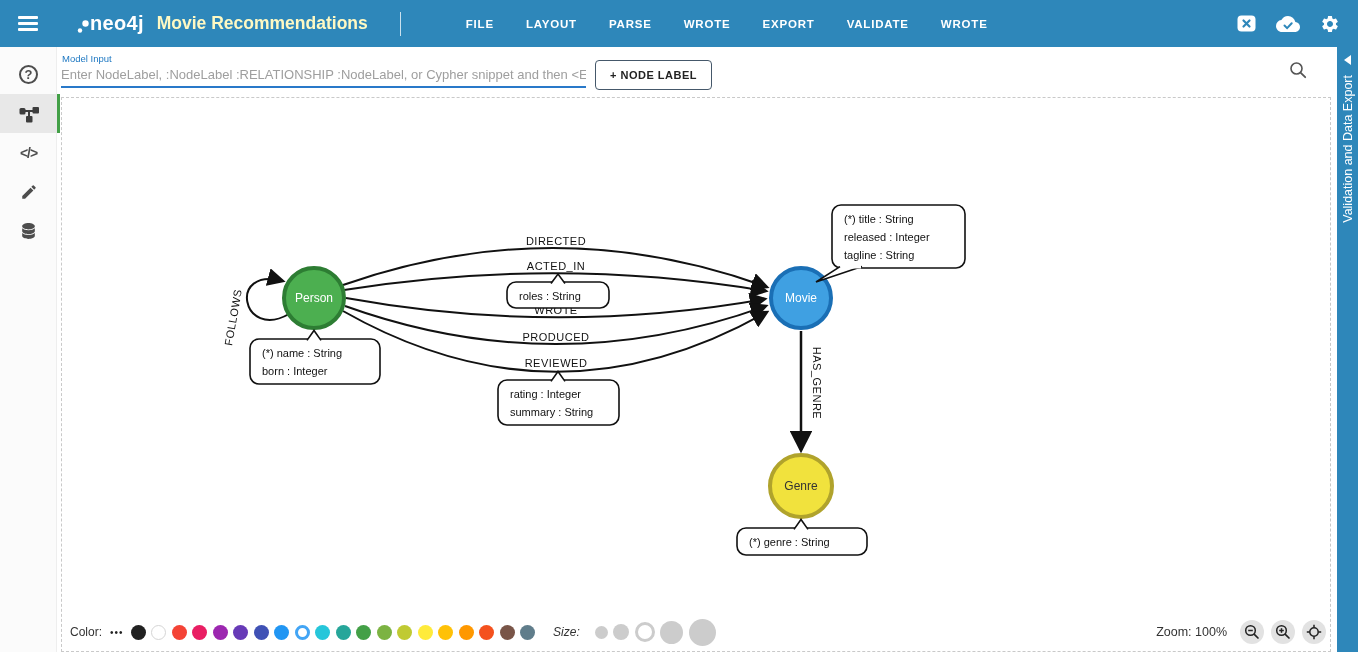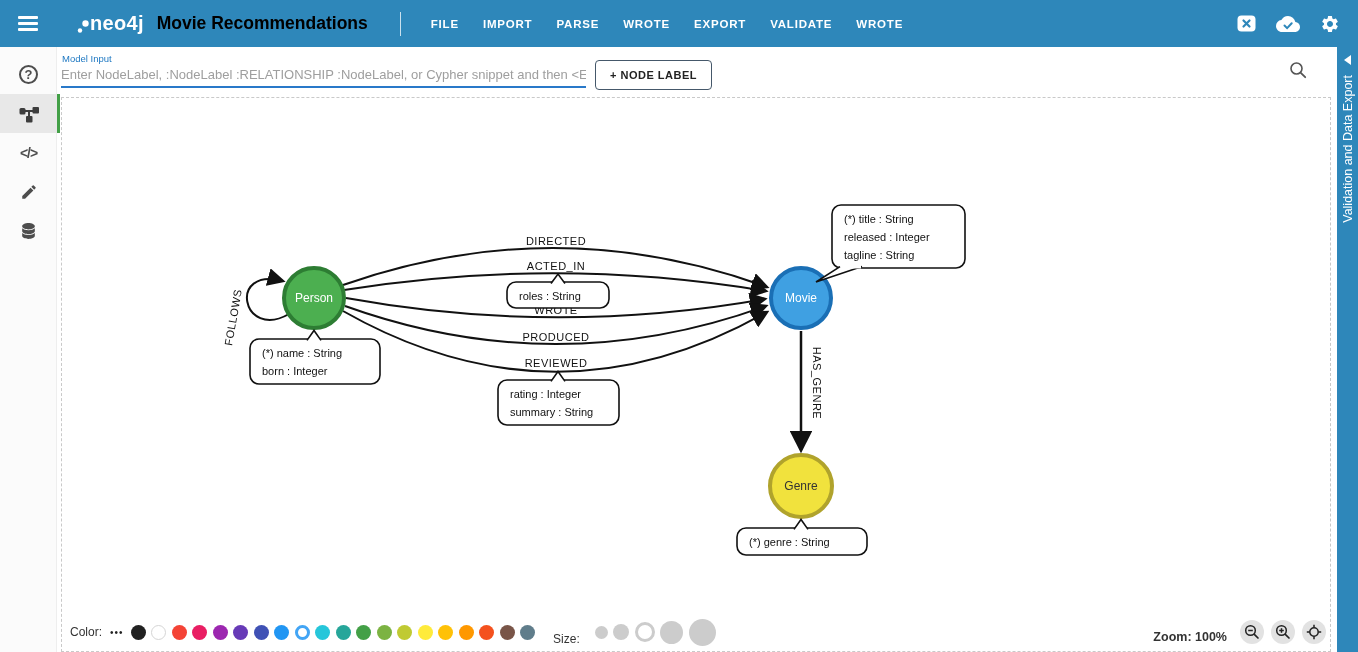--- a/index.html
+++ b/index.html
@@ -5,23 +5,23 @@
   * { margin:0; padding:0; box-sizing:border-box; }
   html,body { width:1358px; height:652px; overflow:hidden; font-family:"Liberation Sans", sans-serif; background:#fff; }
   .app { width:1358px; height:652px; display:flex; flex-direction:column; }
 
   
   .header { height:47px; background:#2e87ba; display:flex; align-items:center; padding:0 18px; flex-shrink:0; }
   .hamburger { width:20px; height:15px; display:flex; flex-direction:column; justify-content:space-between; cursor:pointer; }
   .hamburger span { display:block; height:2.6px; background:#fff; border-radius:1px; }
   .logo { margin-left:38px; display:flex; align-items:center; }
   .logo-text { color:#fff; font-size:20px; font-weight:bold; letter-spacing:0.3px; }
-  .app-title { color:#000000; font-size:17.5px; font-weight:bold; margin-left:13px; }
+  .app-title { color:#fef9c3; font-size:17.5px; font-weight:bold; margin-left:13px; }
   .hdr-divider { width:1px; height:24px; background:rgba(255,255,255,0.75); margin:0 30px 0 32px; }
-  .menu { display:flex; align-items:center; gap:24px; }
+  .menu { display:flex; align-items:center; gap:32px;margin-left:35px; }
   .menu-item { color:#fff; font-size:11.5px; font-weight:bold; letter-spacing:0.8px; cursor:pointer; }
   .hdr-icons { margin-left:auto; display:flex; align-items:center; gap:20px; }
   .hdr-icon { cursor:pointer; display:flex; align-items:center; }
 
   
   .app-body { flex:1; display:flex; min-height:0; }
 
   
   .sidebar { width:57px; background:#fbfbfb; border-right:1px solid #eee; padding-top:8px; flex-shrink:0; }
   .side-item { width:57px; height:39px; display:flex; align-items:center; justify-content:center; cursor:pointer; position:relative; color:#4d4d4d; }
@@ -44,24 +44,24 @@
   .graph-svg { position:absolute; inset:0; width:100%; height:100%; }
 
   
   .toolbar { position:absolute; left:8px; right:4px; bottom:5px; height:28px; display:flex; align-items:center; }
   .tb-label { font-size:12px; color:#333; margin-right:8px; }
   .more-colors { font-size:10px; color:#222; letter-spacing:1px; margin-right:7px; cursor:pointer; }
   .palette { display:flex; align-items:center; gap:5.5px; }
   .swatch { width:15px; height:15px; border-radius:50%; cursor:pointer; display:inline-block; }
   .swatch.white { border:1px solid #d5d5d5; }
   .swatch.selected { width:15px; height:15px; background:#fff; border:3.5px solid #42a5f5; }
-  .size-group { display:flex; align-items:flex-end; margin-left:18px; gap:7px; }
+  .size-group { display:flex; align-items:center; margin-left:18px; gap:7px;font-style:italic; }
   .size-dot { background:#ccc; border-radius:50%; cursor:pointer; display:inline-block; }
   .size-dot.ring { background:#fff; border:3px solid #ccc; }
-  .zoom-group { margin-left:auto; display:flex; align-items:flex-end; gap:7px;font-weight:bold; }
+  .zoom-group { margin-left:auto; display:flex; align-items:center; gap:7px; }
   .zoom-label { font-size:12.5px; color:#333; margin-right:6px; }
   .zoom-btn { width:24px; height:24px; border-radius:50%; background:#e2e2e2; border:none; display:flex; align-items:center; justify-content:center; cursor:pointer; }
 
   
   .status-row { height:27px; display:flex; align-items:center; justify-content:flex-end; padding-right:34px; flex-shrink:0; background:#fff; }
   .status-text { font-size:11.5px; color:#333; }
 
   
   .right-strip { width:21px; background:#2e87ba; flex-shrink:0; display:flex; flex-direction:column; align-items:center; padding-top:8px; cursor:pointer; }
   .strip-arrow { width:0; height:0; border-top:5px solid transparent; border-bottom:5px solid transparent; border-right:7px solid #fff; margin-bottom:10px; }
@@ -84,21 +84,21 @@
       <svg width="14" height="26" viewBox="0 0 14 26">
         <circle cx="4" cy="19.5" r="2.2" fill="#fff"></circle>
         <circle cx="9.5" cy="12.5" r="3.2" fill="#fff"></circle>
       </svg>
       <span class="logo-text">neo4j</span>
     </div>
     <span class="app-title">Movie Recommendations</span>
     <div class="hdr-divider"></div>
     <nav class="menu">
       <span class="menu-item">FILE</span>
-      <span class="menu-item">IMPORT</span>
+      <span class="menu-item">LAYOUT</span>
       <span class="menu-item">PARSE</span>
       <span class="menu-item">WROTE</span>
       <span class="menu-item">EXPORT</span>
       <span class="menu-item">VALIDATE</span>
       <span class="menu-item">WROTE</span>
     </nav>
     <div class="hdr-icons">
       <span class="hdr-icon">
         <svg width="19" height="17" viewBox="0 0 19 17">
             <rect x="0.5" y="0.5" width="18" height="16" rx="4" fill="#fff"></rect>

